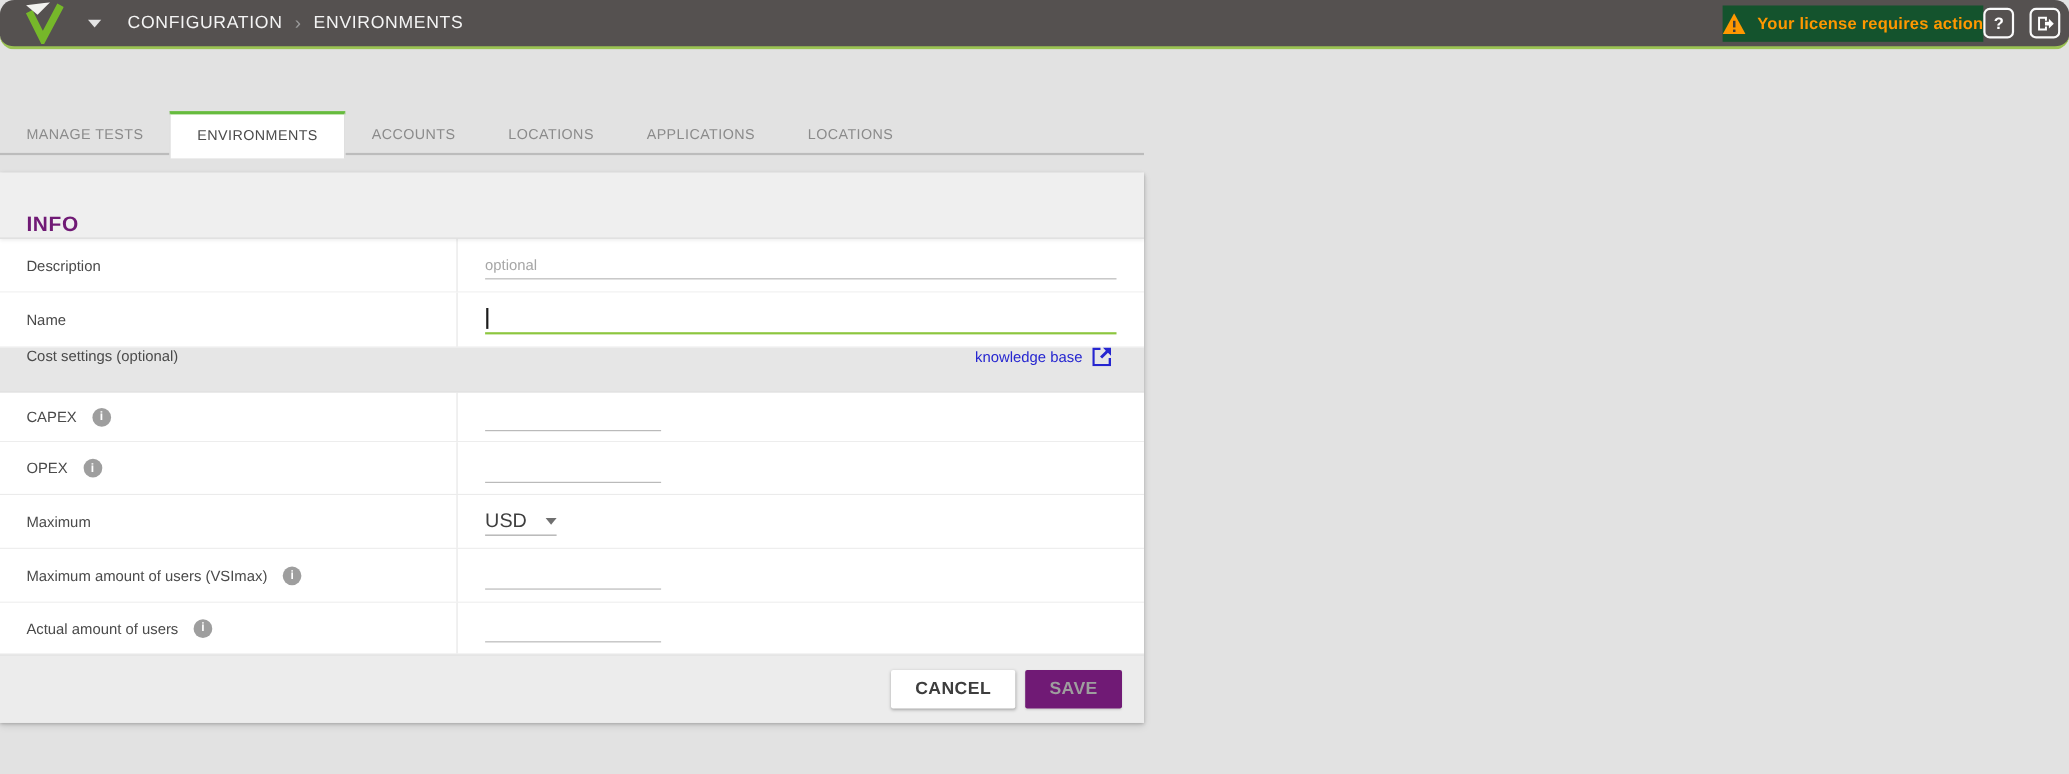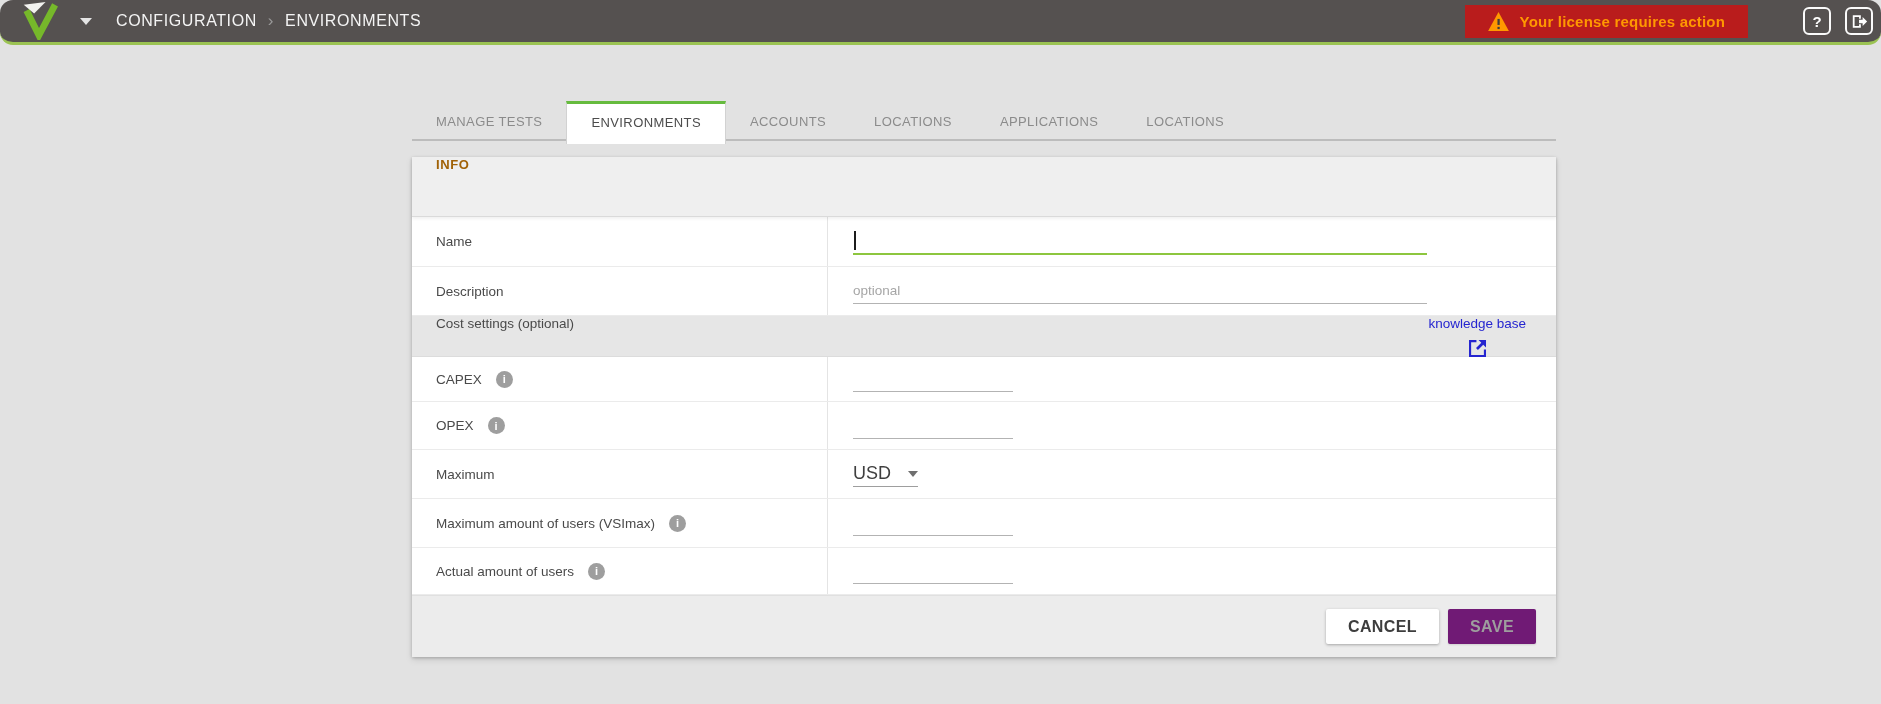--- a/index.html
+++ b/index.html
@@ -31,42 +31,42 @@
   .breadcrumb {
     display:flex; align-items:center; gap:11px;
     margin-left:24px;
     font-size:16px; letter-spacing:0.6px;
     color:#f4f4f4;
   }
   .breadcrumb .sep { color:#9a9a9a; font-size:17px; }
   .breadcrumb .crumb { cursor:pointer; }
 
   .license-banner {
-    margin-left:auto; margin-right:55px;
+    margin-left:auto; 
     height:33px;
-    background:#b91c1c;
+    background:#14532d;
     display:flex; align-items:center; gap:11px;
-    padding:0 23px;
+    padding:0 0;
     cursor:pointer;
   }
   .license-banner span {
     color:#ff9800; font-size:15px; font-weight:bold; letter-spacing:0.2px;
   }
   .iconbtn {
     width:28px; height:28px;
     border:2px solid #fafafa; border-radius:6px;
     background:transparent;
     display:flex; align-items:center; justify-content:center;
     color:#ffffff; font-size:15px; font-weight:bold;
     cursor:pointer;
   }
   .help-btn { margin-right:14px; }
 
   
-  .content { width:1144px; margin-left:412px; }
+  .content { width:1040px; }
 
   .tabbar {
     margin-top:56px;
     height:40px;
     display:flex; align-items:stretch;
     position:relative;
   }
   .tabbar::after {
     content:""; position:absolute; left:0; right:0; bottom:0;
     height:2px; background:#bcbcbc;
@@ -93,24 +93,24 @@
   .card {
     margin-top:16px;
     background:#ffffff;
     box-shadow:0 1px 3px rgba(0,0,0,0.22), 0 3px 7px rgba(0,0,0,0.10);
   }
   .card-header {
     height:60px;
     background:#efefef;
     border-bottom:1px solid #dadada;
     box-shadow:0 2px 3px rgba(0,0,0,0.06);
-    display:flex; align-items:flex-start;
+    display:flex; align-items:flex-end;
     padding-left:24px;
-    font-size:13px; font-weight:bold; letter-spacing:0.6px;
-    color:#a16207;
+    font-size:19px; font-weight:bold; letter-spacing:0.6px;
+    color:#701a75;
     position:relative; z-index:1;
   }
 
   .row {
     display:flex;
     border-bottom:1px solid #ebebeb;
     background:#fff;
   }
   .row-label {
     width:416px; flex:0 0 416px;
@@ -156,21 +156,21 @@
     background:#e6e6e6;
     border-bottom:1px solid #dcdcdc;
     display:flex; align-items:flex-start; justify-content:space-between;
     padding:0 30px 0 24px;
     height:41px;
     font-size:13.5px; color:#4a4a4a;
   }
   .kb-link {
     display:flex; align-items:center; gap:9px;
     color:#2525d0; font-size:13.5px;
-    cursor:pointer; text-decoration:none;flex-direction:column;
+    cursor:pointer; text-decoration:none;
   }
 
   .select-box {
     width:65px; height:26px;
     border-bottom:1px solid #9e9e9e;
     display:flex; align-items:center; justify-content:space-between;
     font-size:18px; color:#3f3f3f;
     cursor:pointer;
   }
   .select-caret {
@@ -256,36 +256,36 @@
     <div class="tab">APPLICATIONS</div>
     <div class="tab">LOCATIONS</div>
   </div>
 
   <section class="card">
 
     <div class="card-header">
       <span>INFO</span>
     </div>
 
+    <div class="row h-desc">
+      <div class="row-label">
+        <span>Description</span>
+      </div>
+      <div class="row-field">
+        <input class="u-input wide" type="text" placeholder="optional" style="">
+      </div>
+    </div>
+
     <div class="row h-name">
       <div class="row-label">
         <span>Name</span>
       </div>
       <div class="row-field">
         <span class="text-cursor"></span>
         <input class="u-input wide name-input" type="text" value="" style="">
-      </div>
-    </div>
-
-    <div class="row h-desc">
-      <div class="row-label">
-        <span>Description</span>
-      </div>
-      <div class="row-field">
-        <input class="u-input wide" type="text" placeholder="optional" style="">
       </div>
     </div>
 
     <div class="row-cost">
       <span>Cost settings (optional)</span>
       <a class="kb-link">
         <span>knowledge base</span>
         <svg width="17" height="17" viewBox="0 0 16 16">
           <path d="M14 14 H2 V2 h5 V0 H0 v16 h16 V9 h-2 v5 z" fill="#2525d0"></path>
           <path d="M9 0 h7 v7 l-2.6-2.6 -5 5 -1.8-1.8 5-5 Z" fill="#2525d0"></path>

